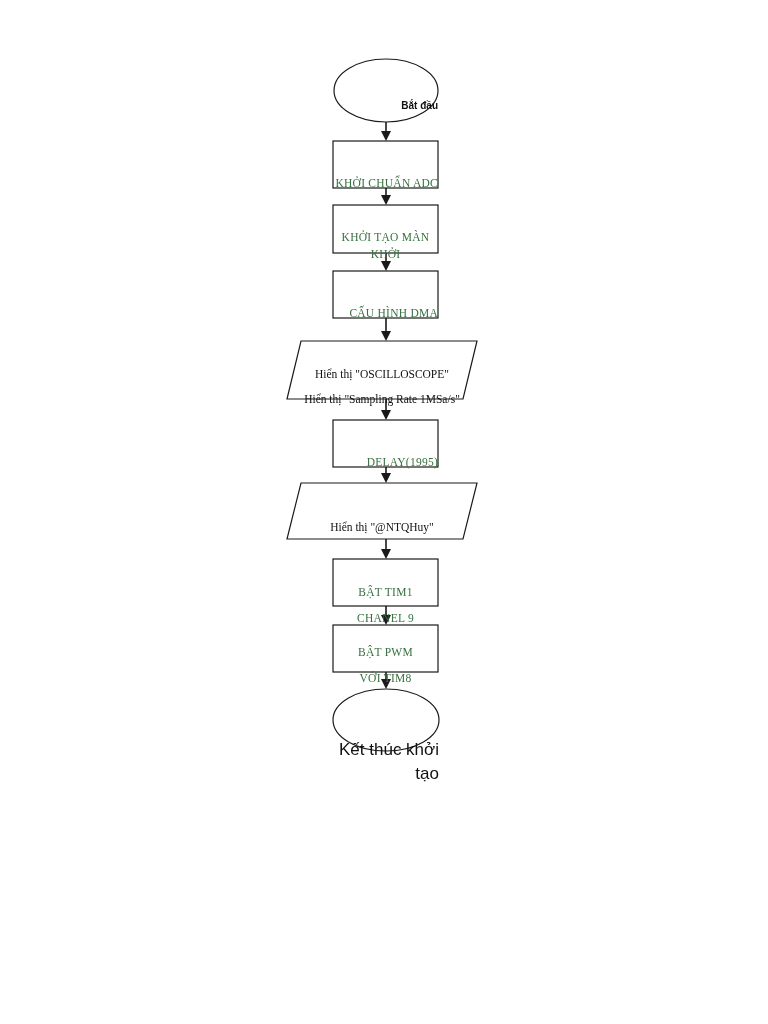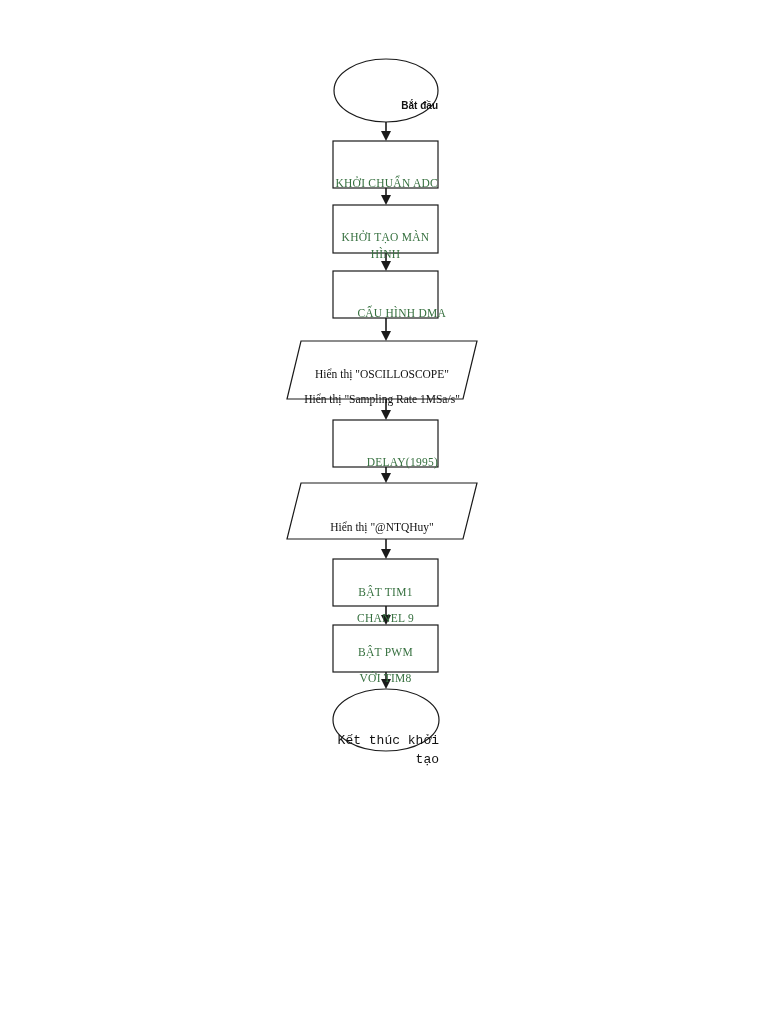--- a/index.html
+++ b/index.html
@@ -59,22 +59,22 @@
     font-size: 11.5px;
   }
   .label-terminal-start {
     color: #111111;
     font-family: "Liberation Sans", "DejaVu Sans", sans-serif;
     font-size: 10px;
     font-weight: bold;
   }
   .label-terminal-end {
     color: #111111;
-    font-family: Liberation Mono, monospace;
-    font-size: 13px;
+    font-family: Liberation Sans, sans-serif;
+    font-size: 17px;
   }
   .lbl-multiline {
     display: flex;
     flex-direction: column;
     justify-content: center;
     align-items: center;
     height: 100%;
   }
   .lbl-multiline > span {
     display: block;
@@ -161,25 +161,25 @@
     <span>Bắt đầu</span>
   </div>
 
   <div class="node-label label-green" style="left:333px; top:158px; width:105px;">
     <span>KHỞI CHUẨN ADC</span>
   </div>
 
   <div class="node-label label-green" style="left:333px; top:205px; width:105px; height:48px;">
     <div class="lbl-multiline">
       <span>KHỞI TẠO MÀN</span>
-      <span>HÌNH</span>
-    </div>
-  </div>
-
-  <div class="node-label label-green" style="left:333px; top:288px; width:105px;margin-left:8px;">
+      <span>KHỞI</span>
+    </div>
+  </div>
+
+  <div class="node-label label-green" style="left:333px; top:288px; width:105px;">
     <span>CẤU HÌNH DMA</span>
   </div>
 
   <div class="node-label label-black" style="left:287px; top:341px; width:190px; height:58px;">
     <div class="lbl-multiline">
       <span>Hiển thị "OSCILLOSCOPE"</span>
       <span class="line-gap"></span>
       <span>Hiển thị "Sampling Rate 1MSa/s"</span>
     </div>
   </div>

